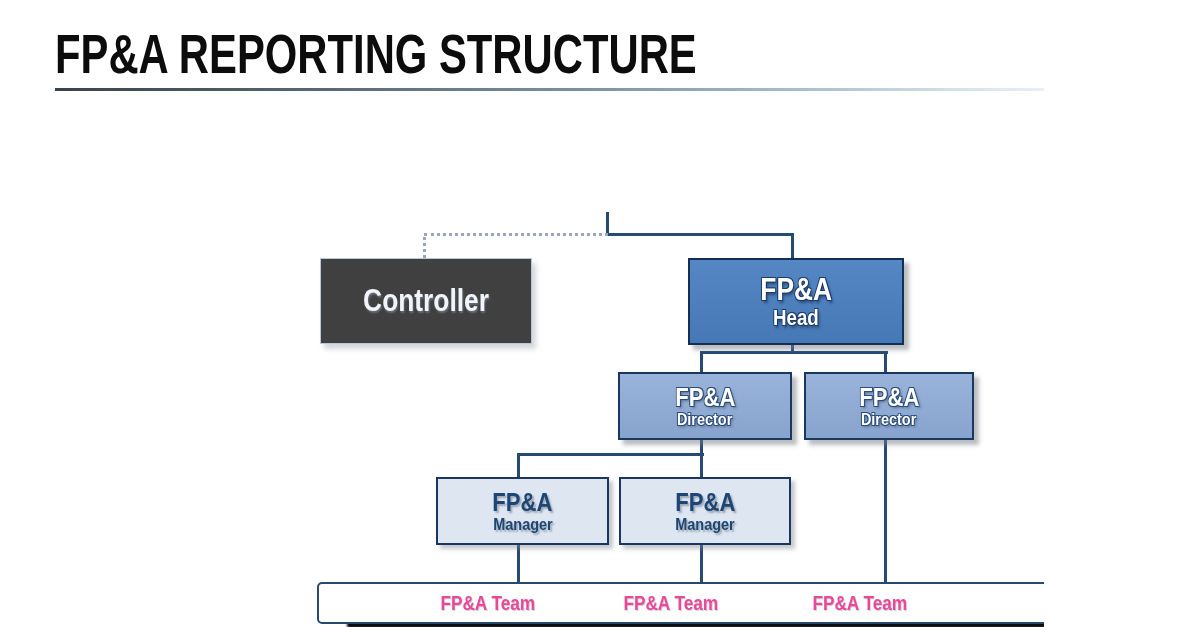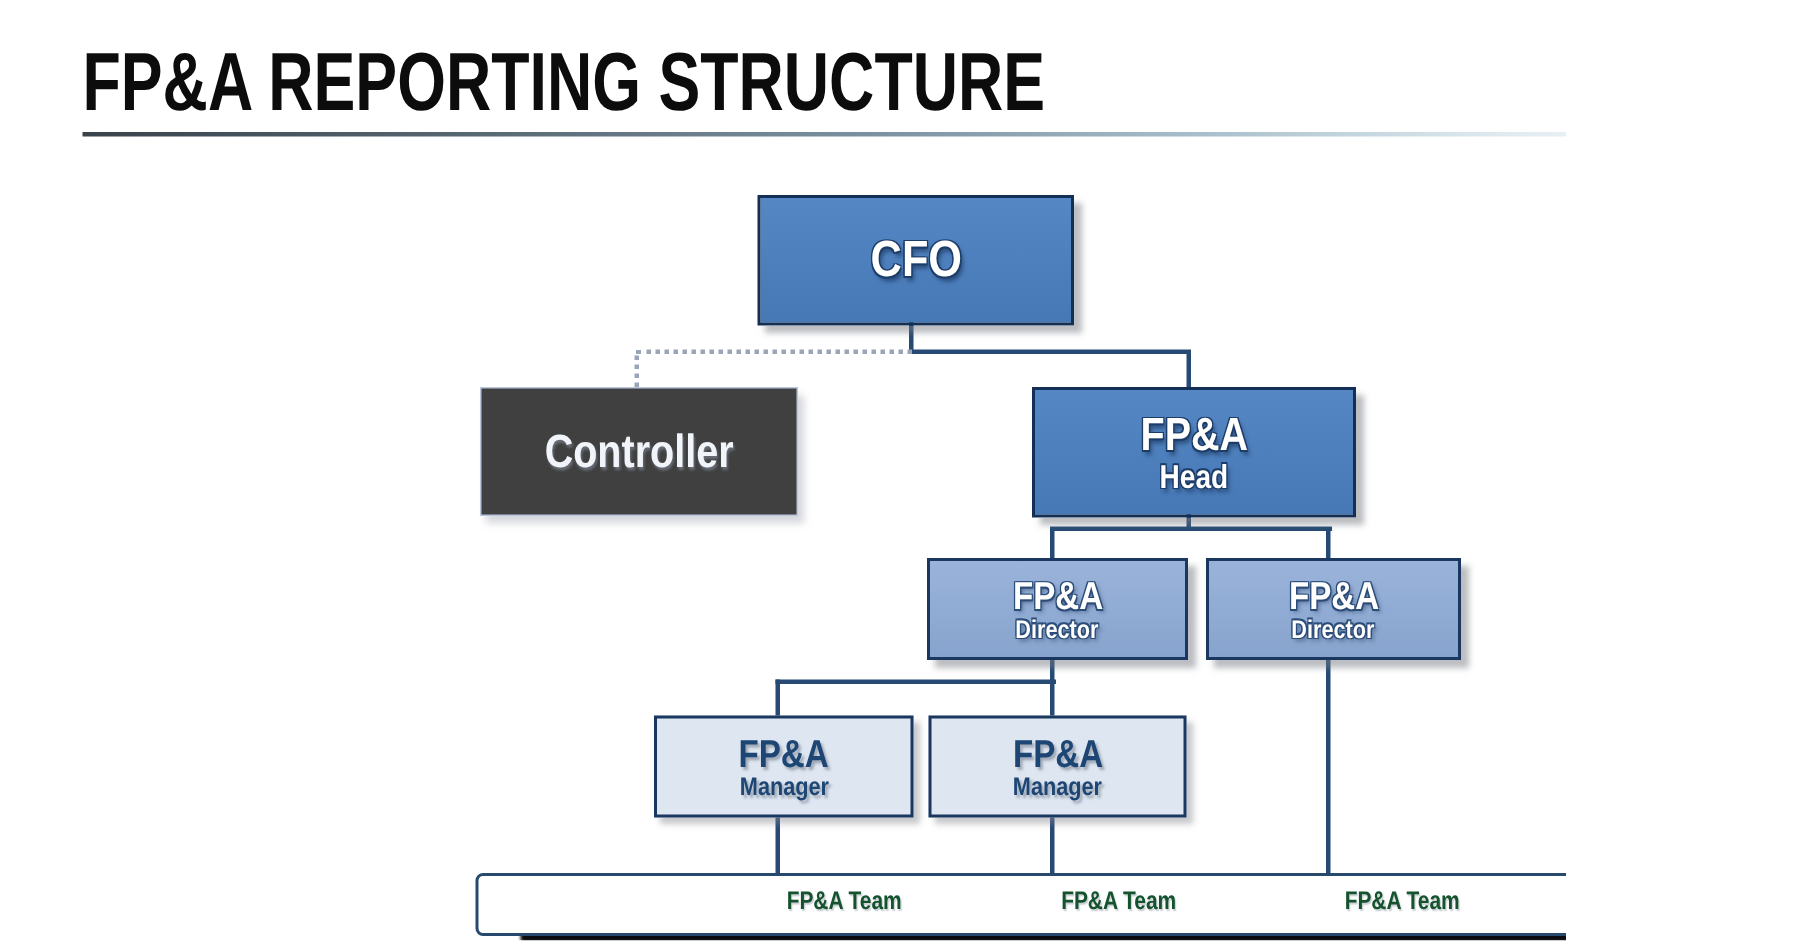--- a/index.html
+++ b/index.html
@@ -74,22 +74,22 @@
   #node-dir1{left:618px;top:372px;width:170px;height:64px;}
   #node-dir2{left:804px;top:372px;width:166px;height:64px;}
   #node-mgr1{left:436px;top:477px;width:169px;height:64px;}
   #node-mgr2{left:619px;top:477px;width:168px;height:64px;}
   
   .team-bar{
     position:absolute;left:317px;top:582px;width:778px;height:38px;
     background:#ffffff;border:2px solid #27496e;border-radius:5px;z-index:2;
   }
   .team-label{
-    position:absolute;top:7px;width:180px;text-align:right;
-    font-size:17px;font-weight:bold;color:#14532d;
+    position:absolute;top:7px;width:180px;text-align:left;
+    font-size:21px;font-weight:bold;color:#ec4899;
     text-shadow:1px 1px 1px rgba(120,130,145,0.4);
   }
   .team-label .cond{transform:scaleX(0.82);}
   #team-label-1{left:111px;}
   #team-label-2{left:294px;}
   #team-label-3{left:483px;}
   .team-bar-shadow{
     position:absolute;left:347px;top:620px;width:728px;height:8px;
     background:#0b0c10;border-radius:2px;filter:blur(1px);z-index:1;
   }
@@ -115,23 +115,20 @@
   <div class="line" style="left:884px;top:352px;width:3px;height:22px;"></div>
 
   <div class="line" style="left:700px;top:435px;width:3px;height:44px;"></div>
   <div class="line" style="left:517px;top:453px;width:187px;height:3px;"></div>
   <div class="line" style="left:517px;top:453px;width:3px;height:26px;"></div>
 
   <div class="line" style="left:517px;top:540px;width:3px;height:44px;"></div>
   <div class="line" style="left:700px;top:540px;width:3px;height:44px;"></div>
   <div class="line" style="left:884px;top:435px;width:3px;height:149px;"></div>
 
-  <div class="node node-primary" id="node-cfo">
-    <span class="t1 cond">CFO</span>
-  </div>
 
   <div class="node node-controller" id="node-controller">
     <span class="t1 cond">Controller</span>
   </div>
 
   <div class="node node-primary" id="node-head">
     <span class="t1 cond">FP&amp;A</span>
     <span class="t2 cond">Head</span>
   </div>
 

